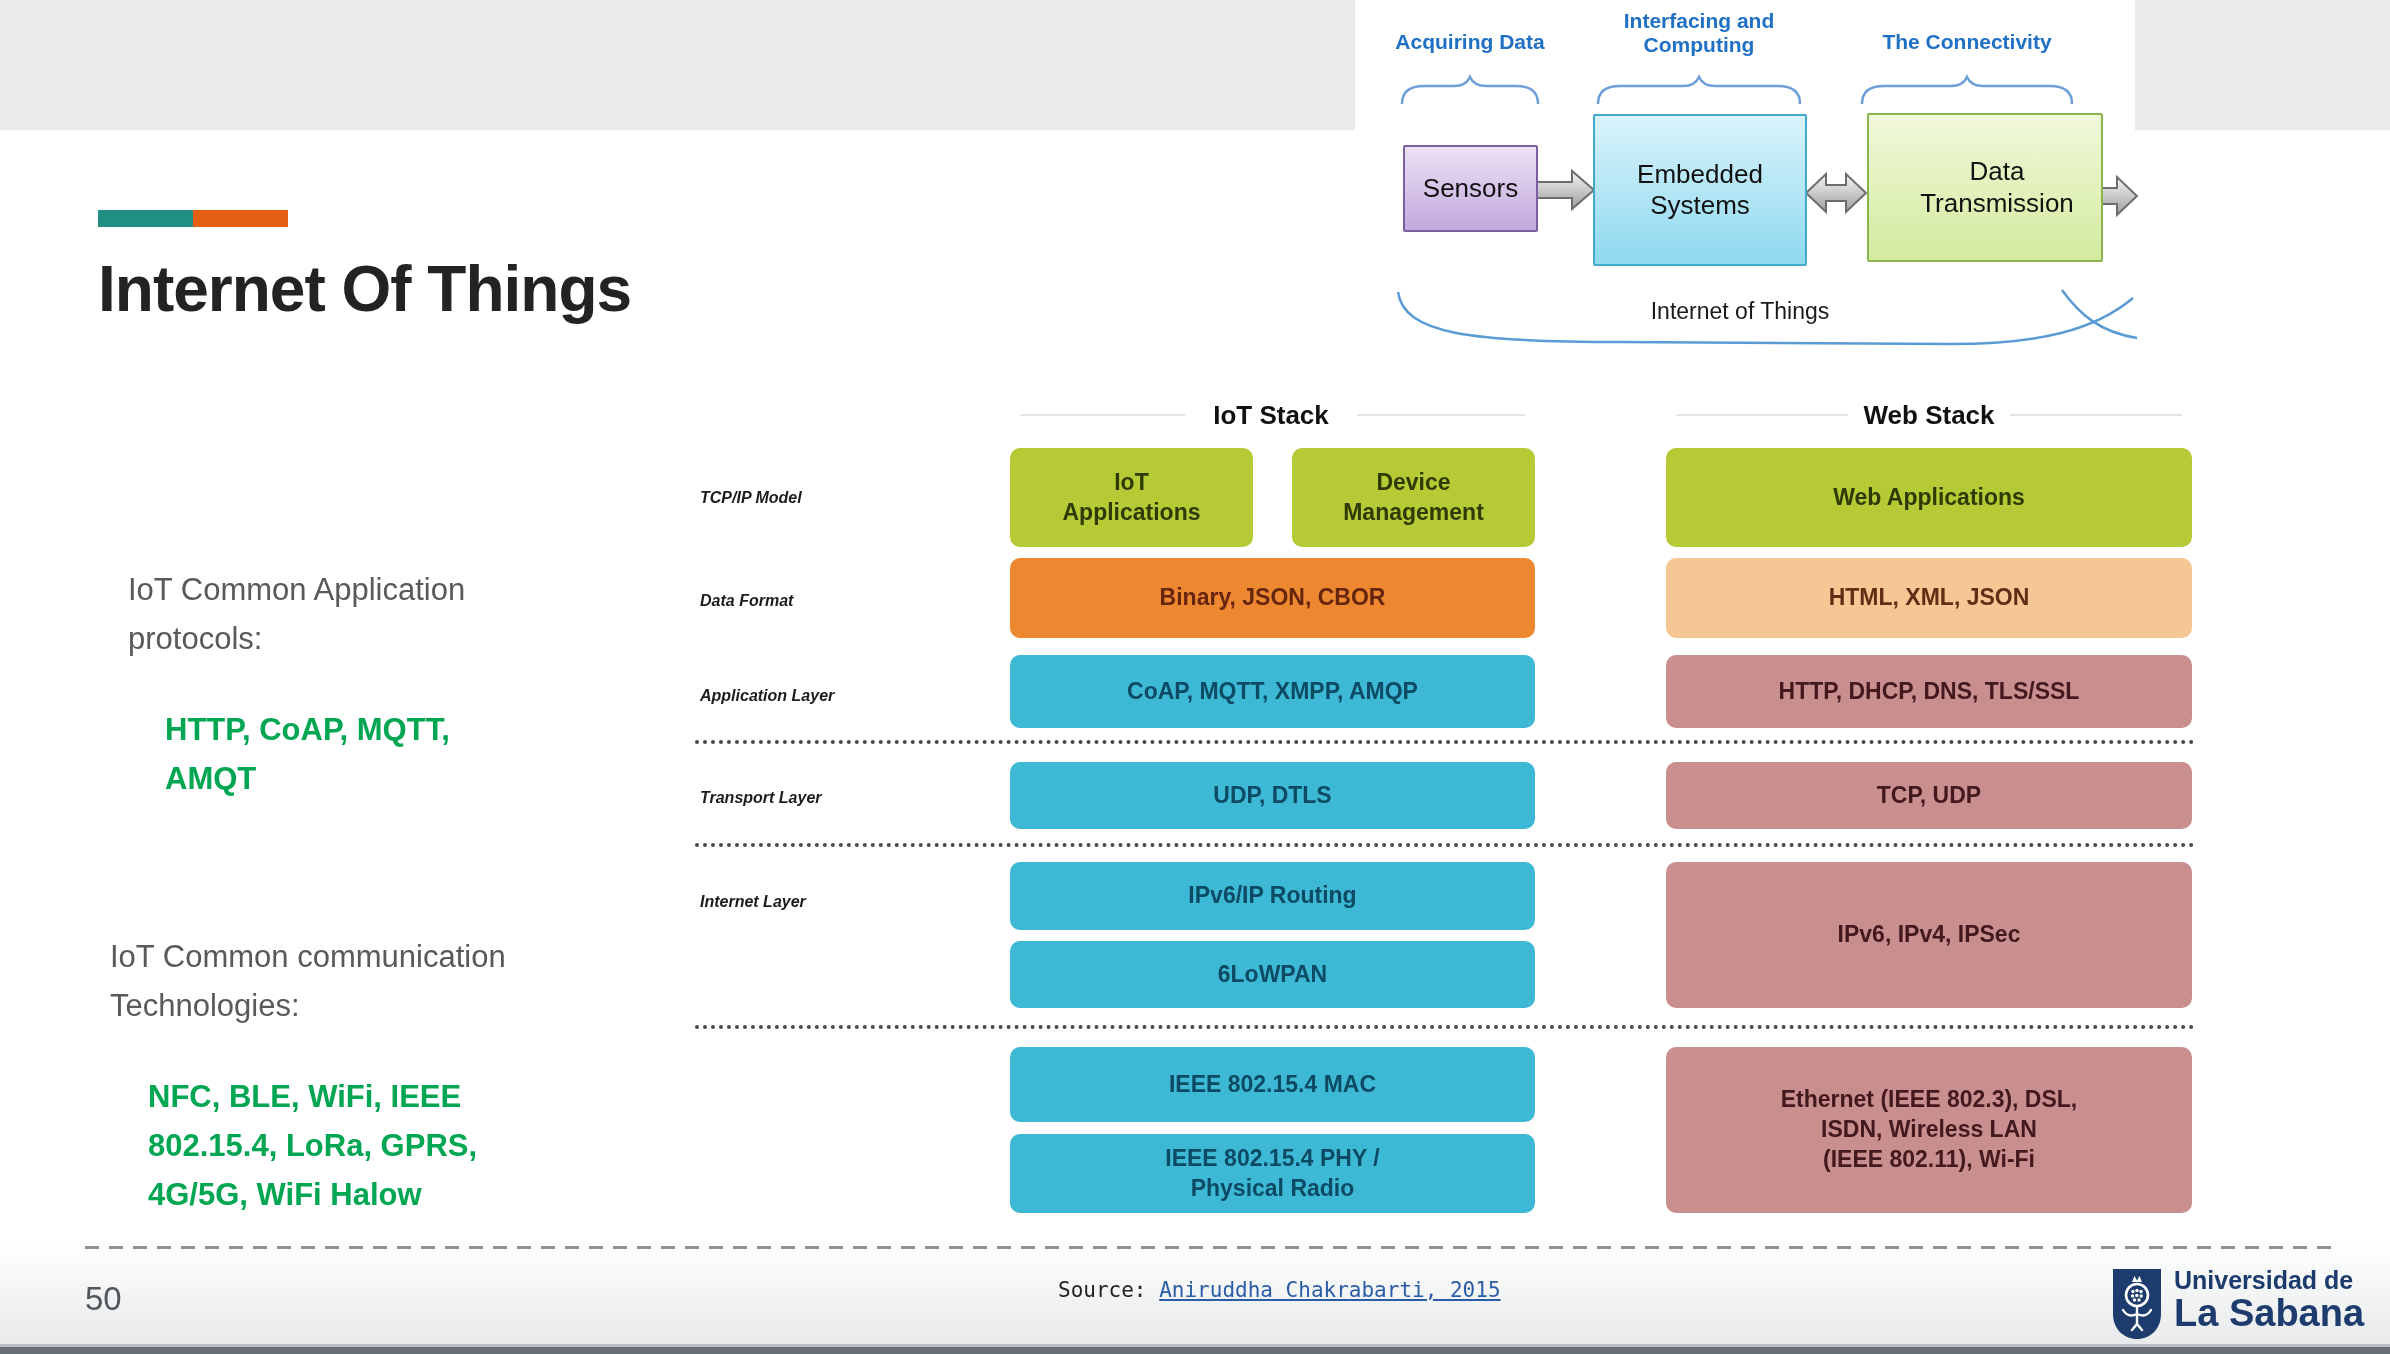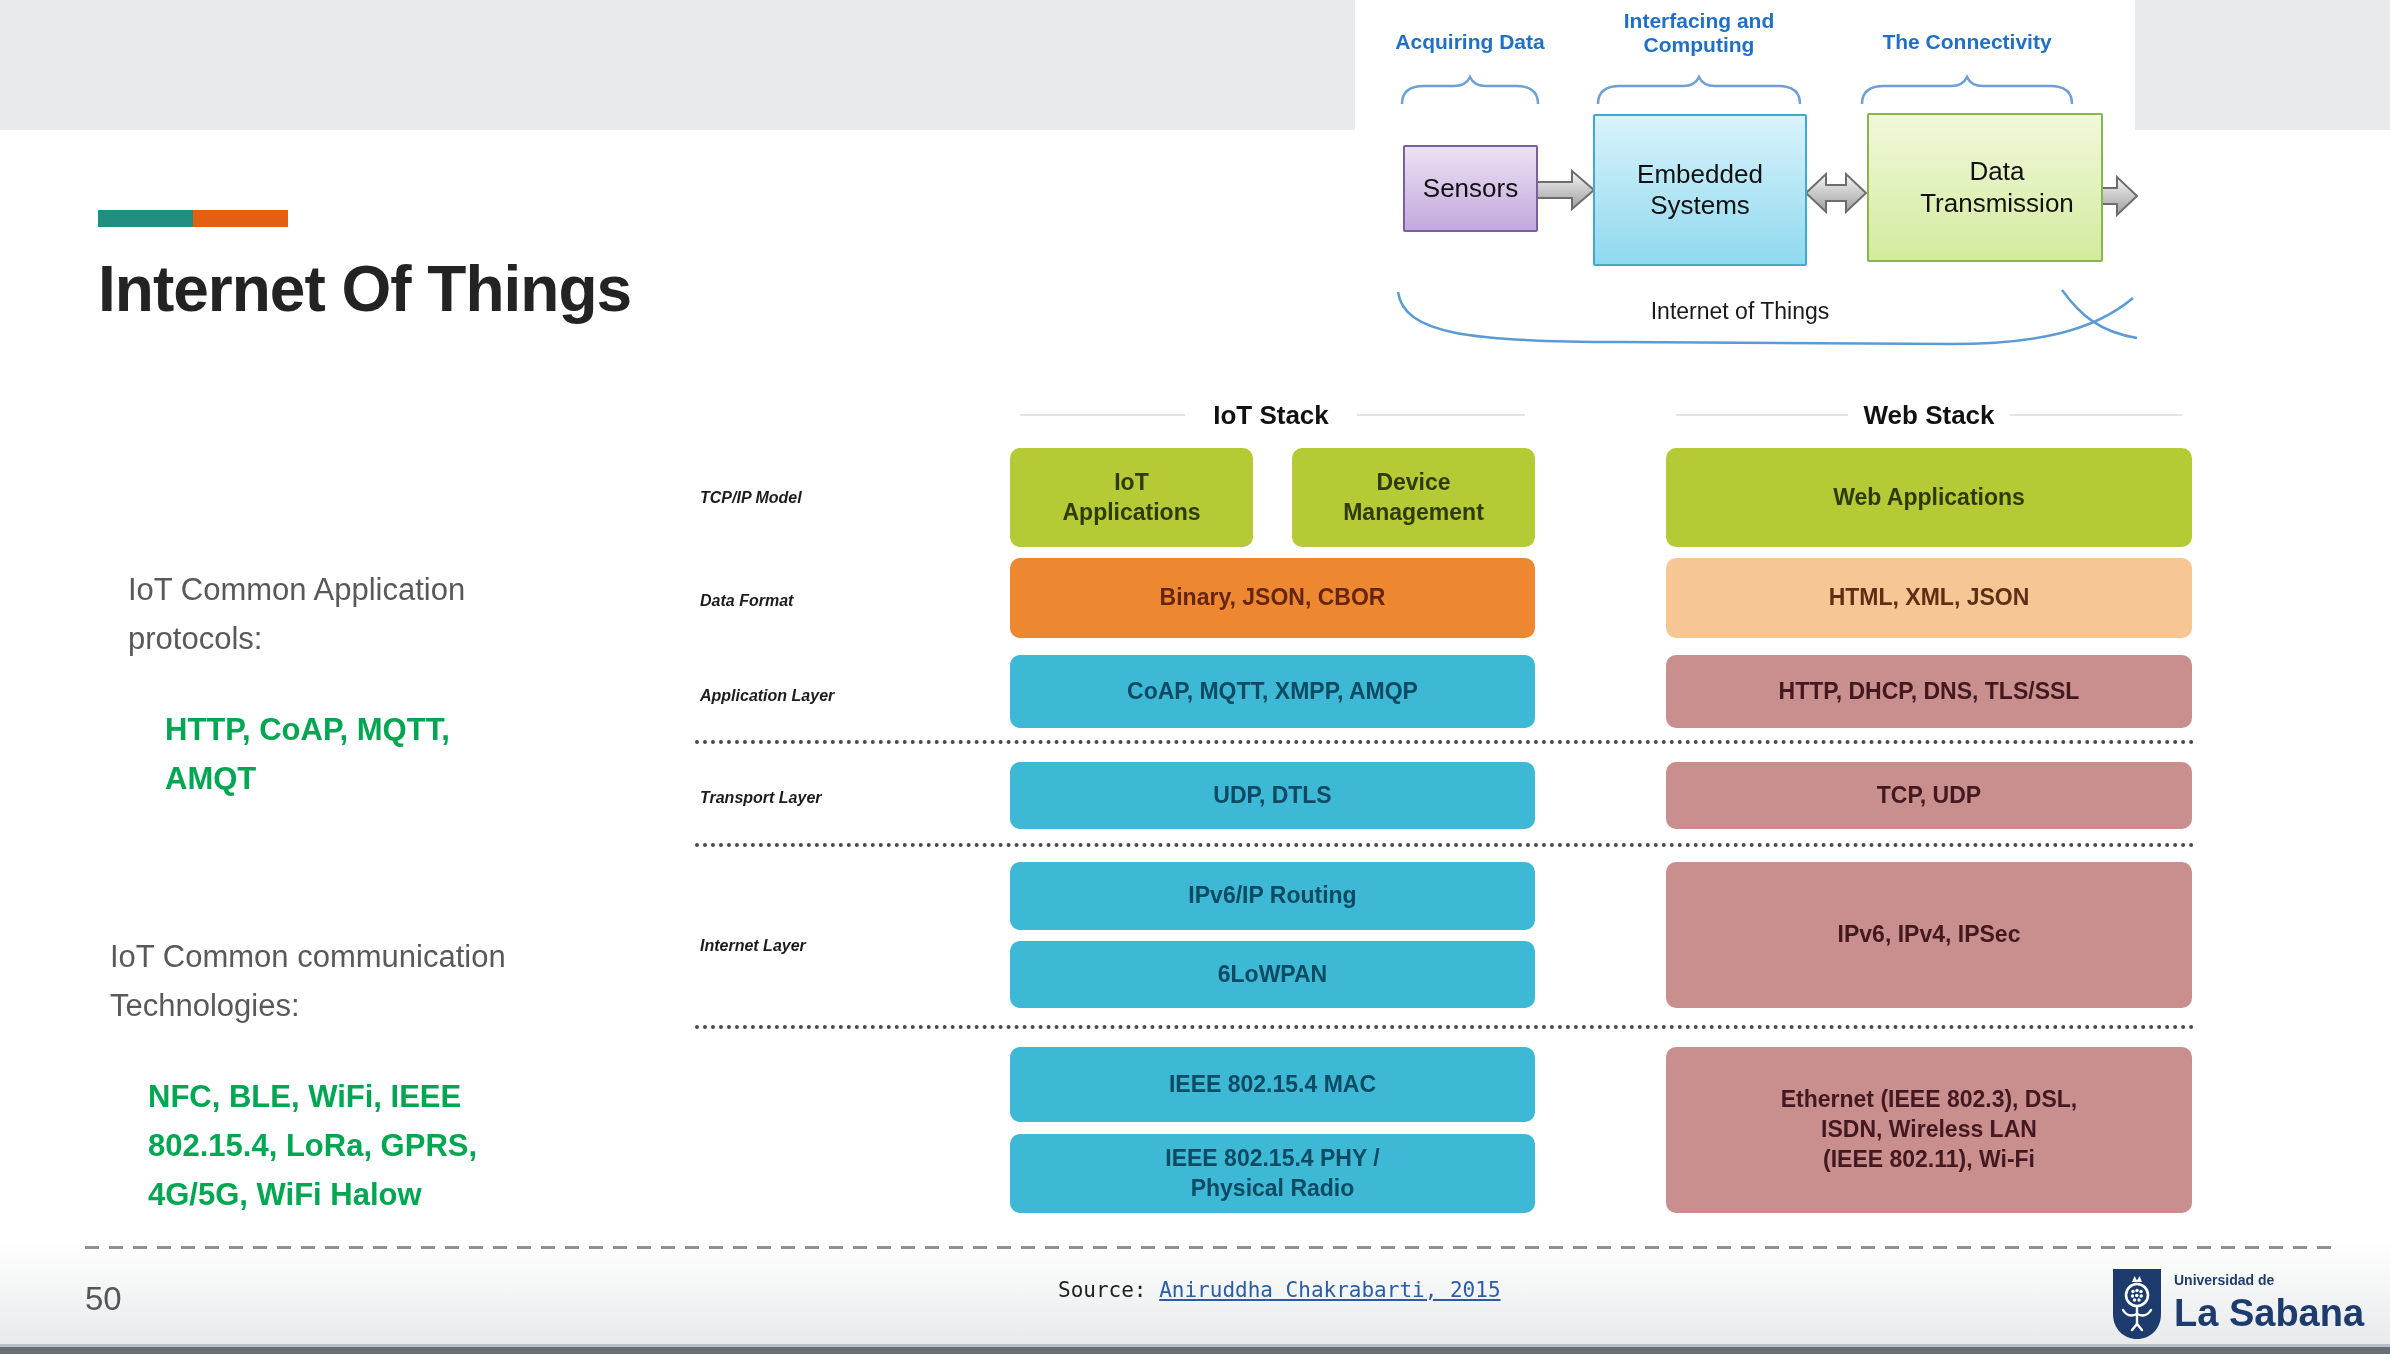--- a/index.html
+++ b/index.html
@@ -47,21 +47,21 @@
   #footer-grad{position:absolute;left:0;top:1240px;width:2390px;height:114px;
       background:linear-gradient(#ffffff,#e6e8e9);}
   #dashline{position:absolute;left:85px;top:1246px;width:2248px;height:3px;
       background:repeating-linear-gradient(90deg,#8d9297 0 14px,transparent 14px 24px);}
   #pagenum{position:absolute;left:85px;top:1280px;font-size:33px;color:#53575c;}
   #source{position:absolute;left:1058px;top:1278px;font-family:"DejaVu Sans Mono",monospace;
       font-size:21px;color:#222;white-space:nowrap;text-align:right;}
   #source a{color:#2a5ca8;text-decoration:underline;}
   #logo{position:absolute;left:2112px;top:1268px;display:flex;align-items:flex-start;}
   #logo-text{margin-left:12px;color:#1d3c6d;}
-  #logo-line1{font-size:14px;font-weight:600;line-height:24px;}
+  #logo-line1{font-size:25px;font-weight:600;line-height:24px;}
   #logo-line2{font-size:38px;font-weight:bold;line-height:42px;letter-spacing:0px;}
   #bottom-line{position:absolute;left:0;top:1344px;width:2390px;height:3px;background:#b9bfc4;}
   #bottom-bar{position:absolute;left:0;top:1347px;width:2390px;height:7px;background:#686f76;}
   svg{position:absolute;left:0;top:0;}
 </style>
 </head>
 <body>
 
 <div id="slide">
 
@@ -121,21 +121,21 @@
   <div class="stack-header" style="left:1929px;top:400px;">Web Stack</div>
   <div class="hline" style="left:1020px;top:414px;width:165px;"></div>
   <div class="hline" style="left:1357px;top:414px;width:168px;"></div>
   <div class="hline" style="left:1676px;top:414px;width:172px;"></div>
   <div class="hline" style="left:2010px;top:414px;width:172px;"></div>
 
   <div class="rowlabel" style="top:482px;">TCP/IP Model</div>
   <div class="rowlabel" style="top:585px;">Data Format</div>
   <div class="rowlabel" style="top:680px;">Application Layer</div>
   <div class="rowlabel" style="top:782px;">Transport Layer</div>
-  <div class="rowlabel" style="top:930px;">Internet Layer</div>
+  <div class="rowlabel" style="top:886px;">Internet Layer</div>
 
   <div class="sbox green pre" style="left:1010px;top:448px;width:243px;height:99px;">IoT
 Applications</div>
   <div class="sbox green pre" style="left:1292px;top:448px;width:243px;height:99px;">Device
 Management</div>
   <div class="sbox orange" style="left:1010px;top:558px;width:525px;height:80px;">Binary, JSON, CBOR</div>
   <div class="sbox cyan" style="left:1010px;top:655px;width:525px;height:73px;">CoAP, MQTT, XMPP, AMQP</div>
   <div class="sbox cyan" style="left:1010px;top:762px;width:525px;height:67px;">UDP, DTLS</div>
   <div class="sbox cyan" style="left:1010px;top:862px;width:525px;height:68px;">IPv6/IP Routing</div>
   <div class="sbox cyan" style="left:1010px;top:941px;width:525px;height:67px;">6LoWPAN</div>

